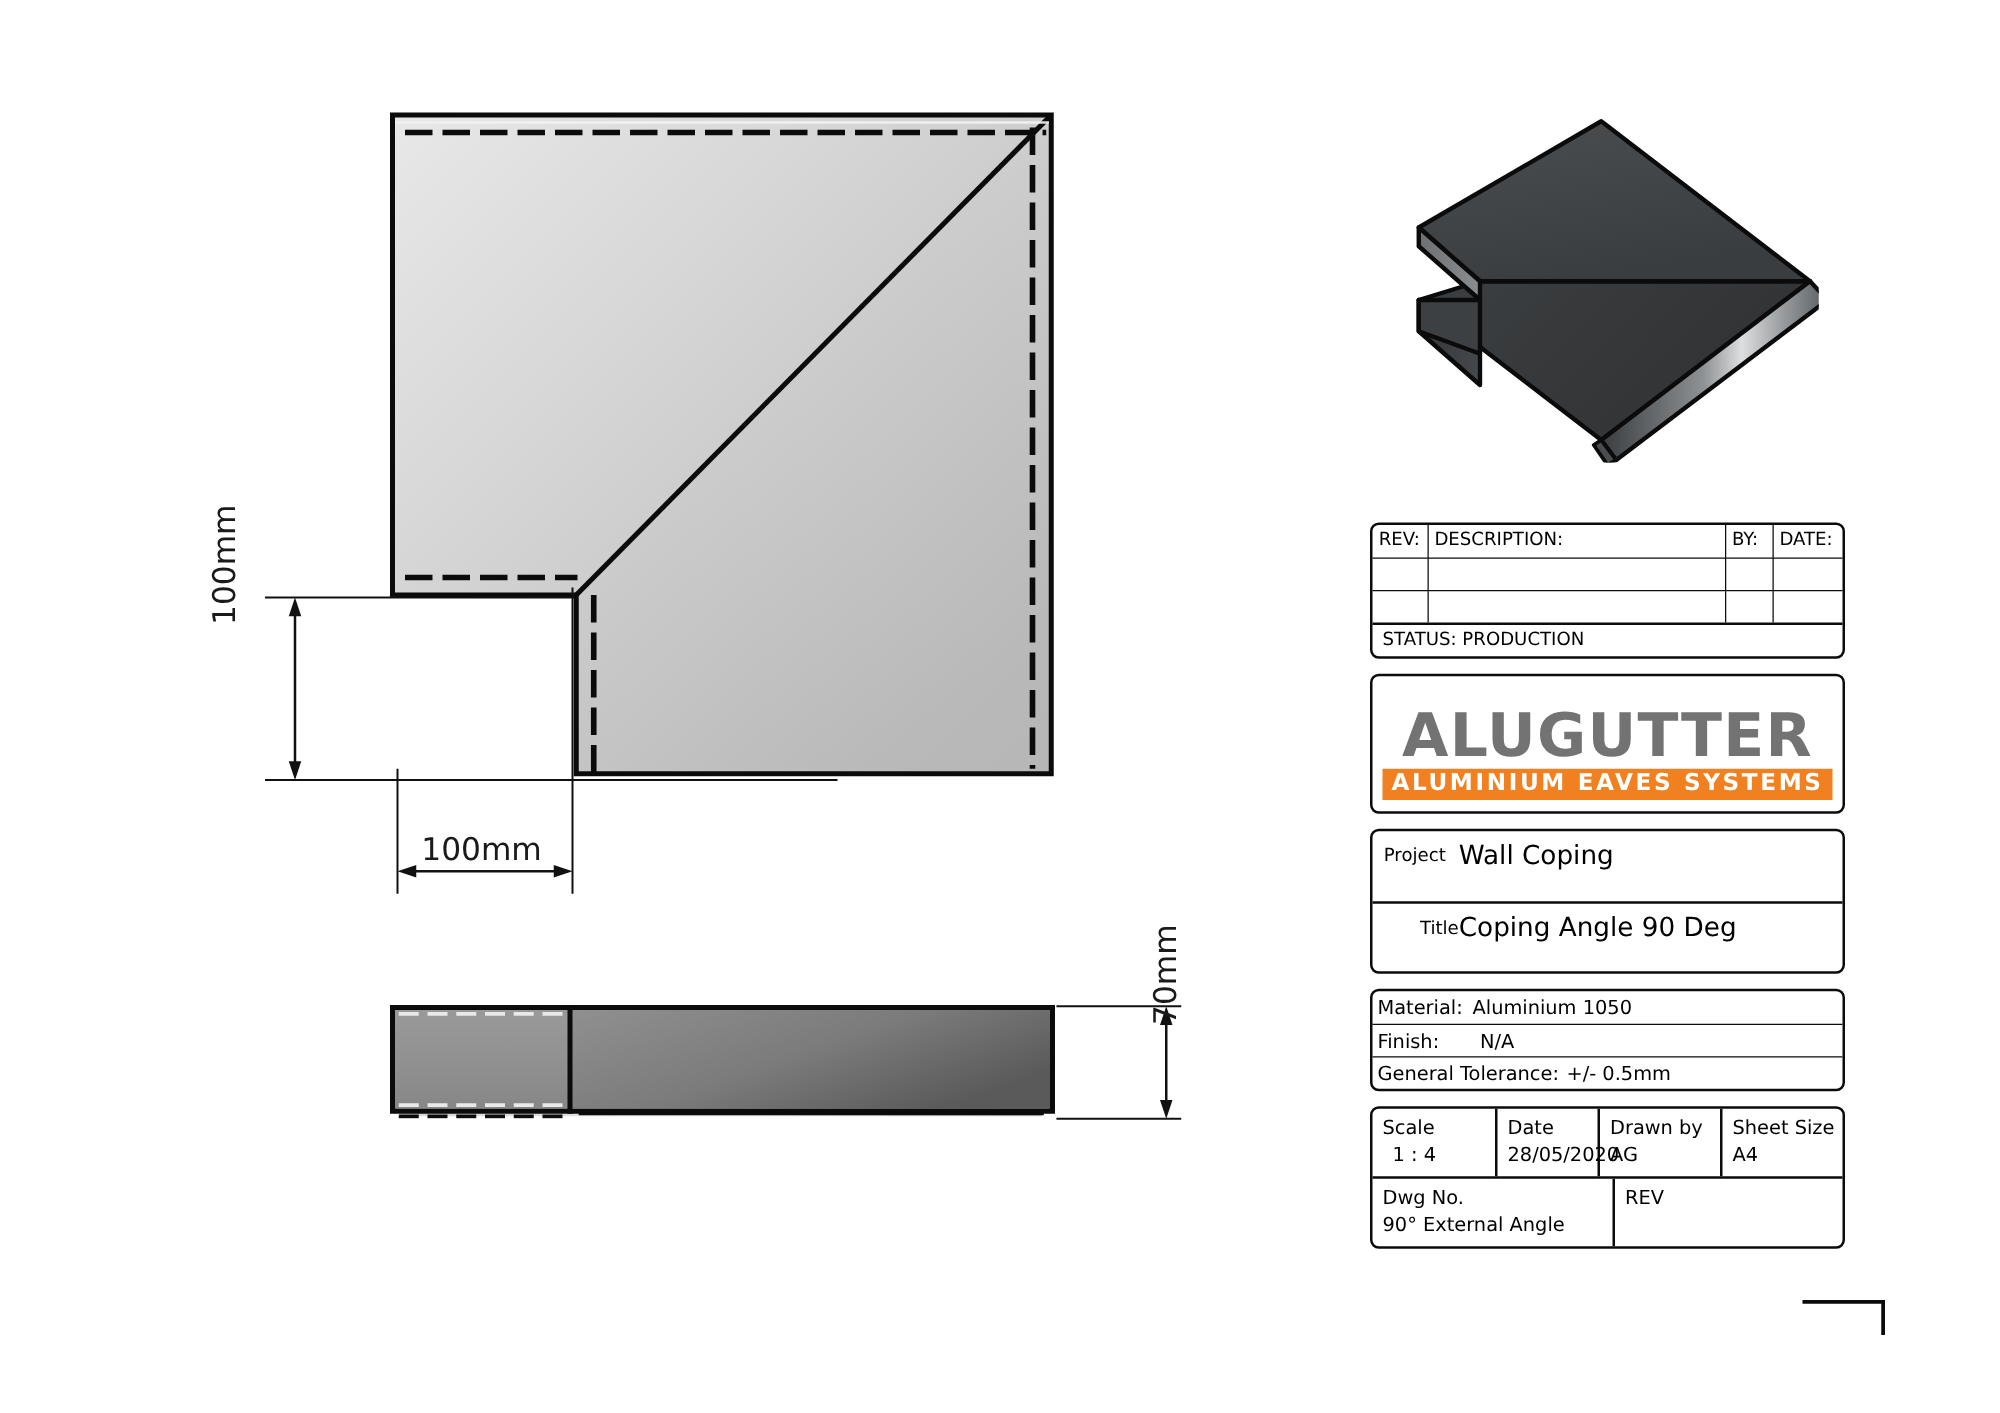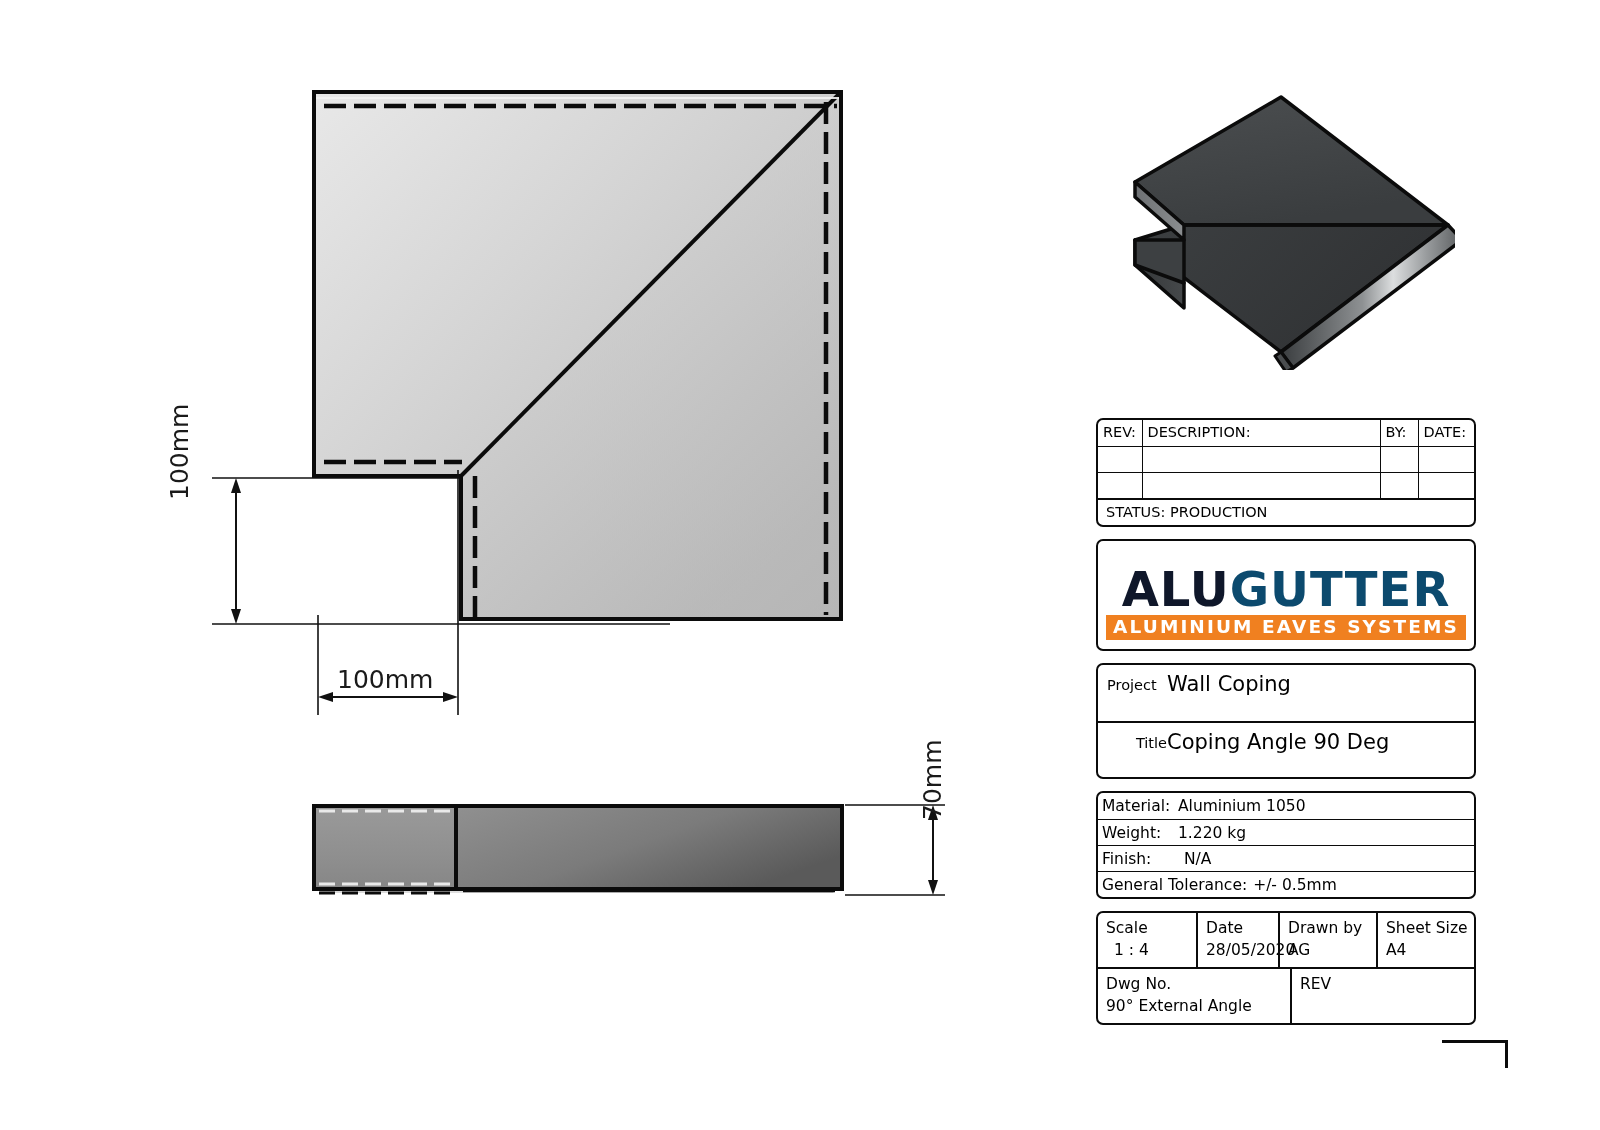--- a/index.html
+++ b/index.html
@@ -114,22 +114,22 @@
   }
   #logo-wordmark {
     text-align: center;
     font-size: 48px;
     font-weight: bold;
     letter-spacing: 1px;
     line-height: 1;
     padding: 0 6px 2px 6px;
     font-family: "DejaVu Sans", "Liberation Sans", sans-serif;
   }
-  #logo-wordmark .alu { color: #0f172a; }
-  #logo-wordmark .gutter { color: #0c4a6e; }
+  #logo-wordmark .alu { color: #737373; }
+  #logo-wordmark .gutter { color: #737373; }
   #logo-bar {
     background: #F08020;
     margin: 0 8px 9px 8px;
     text-align: center;
     color: #ffffff;
     font-size: 18.5px;
     font-weight: bold;
     letter-spacing: 2.1px;
     padding: 3px 0 4px 0;
     line-height: 1;
@@ -391,24 +391,20 @@
     </div>
 
     <div class="tb-gap"></div>
 
     <div class="tb-box">
       <div class="mat-row">
         <span class="mat-key w1">Material:</span>
         <span class="mat-val">Aluminium 1050</span>
       </div>
       <div class="mat-row">
-        <span class="mat-key w1">Weight:</span>
-        <span class="mat-val">1.220 kg</span>
-      </div>
-      <div class="mat-row">
         <span class="mat-key w1">Finish:</span>
         <span class="mat-val pad">N/A</span>
       </div>
       <div class="mat-row">
         <span class="mat-key">General Tolerance:</span>
         <span class="mat-val">+/- 0.5mm</span>
       </div>
     </div>
 
     <div class="tb-gap"></div>

